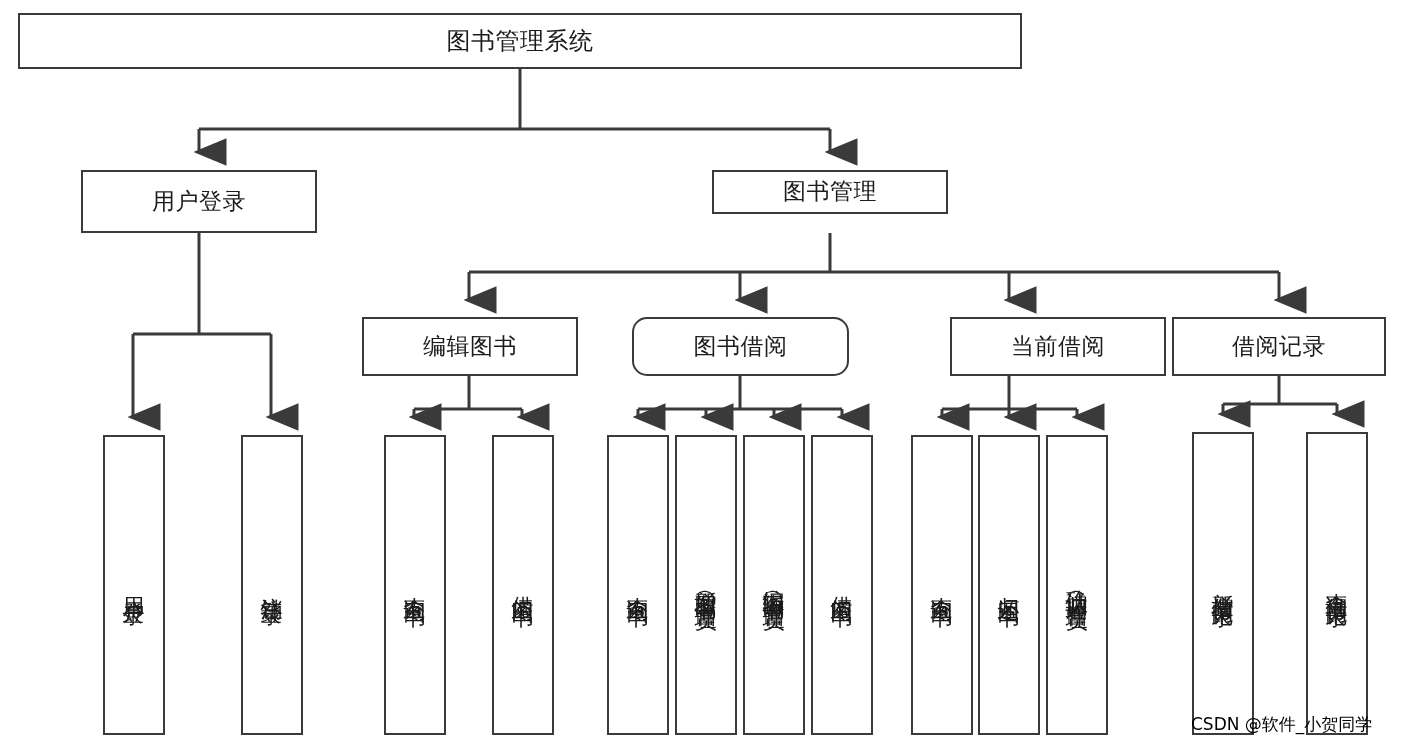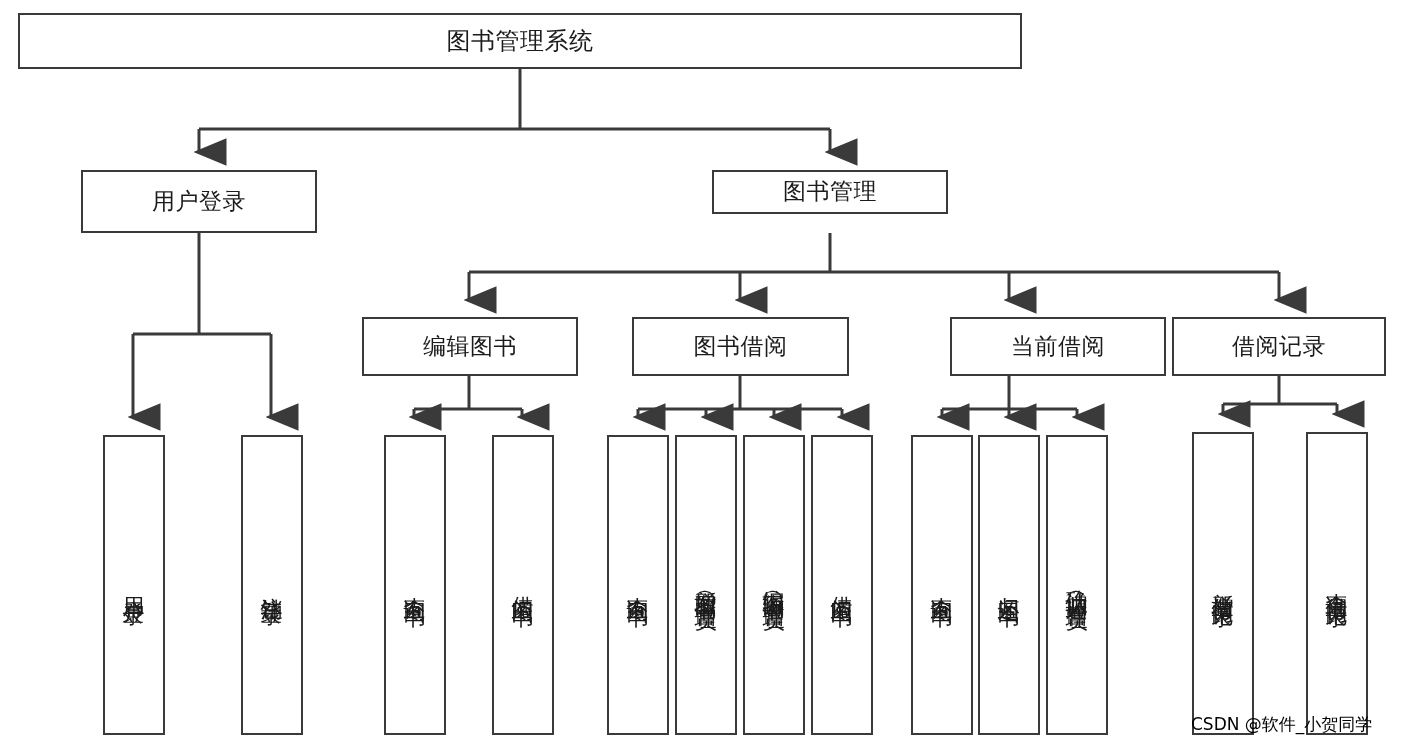--- a/index.html
+++ b/index.html
@@ -138,21 +138,21 @@
   <div class="node h" style="left:81px; top:170px; width:236px; height:63px;">
     <span class="node-label">用户登录</span>
   </div>
   <div class="node h" style="left:712px; top:170px; width:236px; height:44px;">
     <span class="node-label">图书管理</span>
   </div>
 
   <div class="node h" style="left:362px; top:317px; width:216px; height:59px;">
     <span class="node-label">编辑图书</span>
   </div>
-  <div class="node h" style="left:632px; top:317px; width:217px; height:59px;">
+  <div class="node h" style="left:632px; top:317px; width:217px; height:59px;border-radius:15px;">
     <span class="node-label">图书借阅</span>
   </div>
   <div class="node h" style="left:950px; top:317px; width:216px; height:59px;">
     <span class="node-label">当前借阅</span>
   </div>
   <div class="node h" style="left:1172px; top:317px; width:214px; height:59px;">
     <span class="node-label">借阅记录</span>
   </div>
 
   <div class="node v" style="left:103px; top:435px; width:62px; height:300px;">

